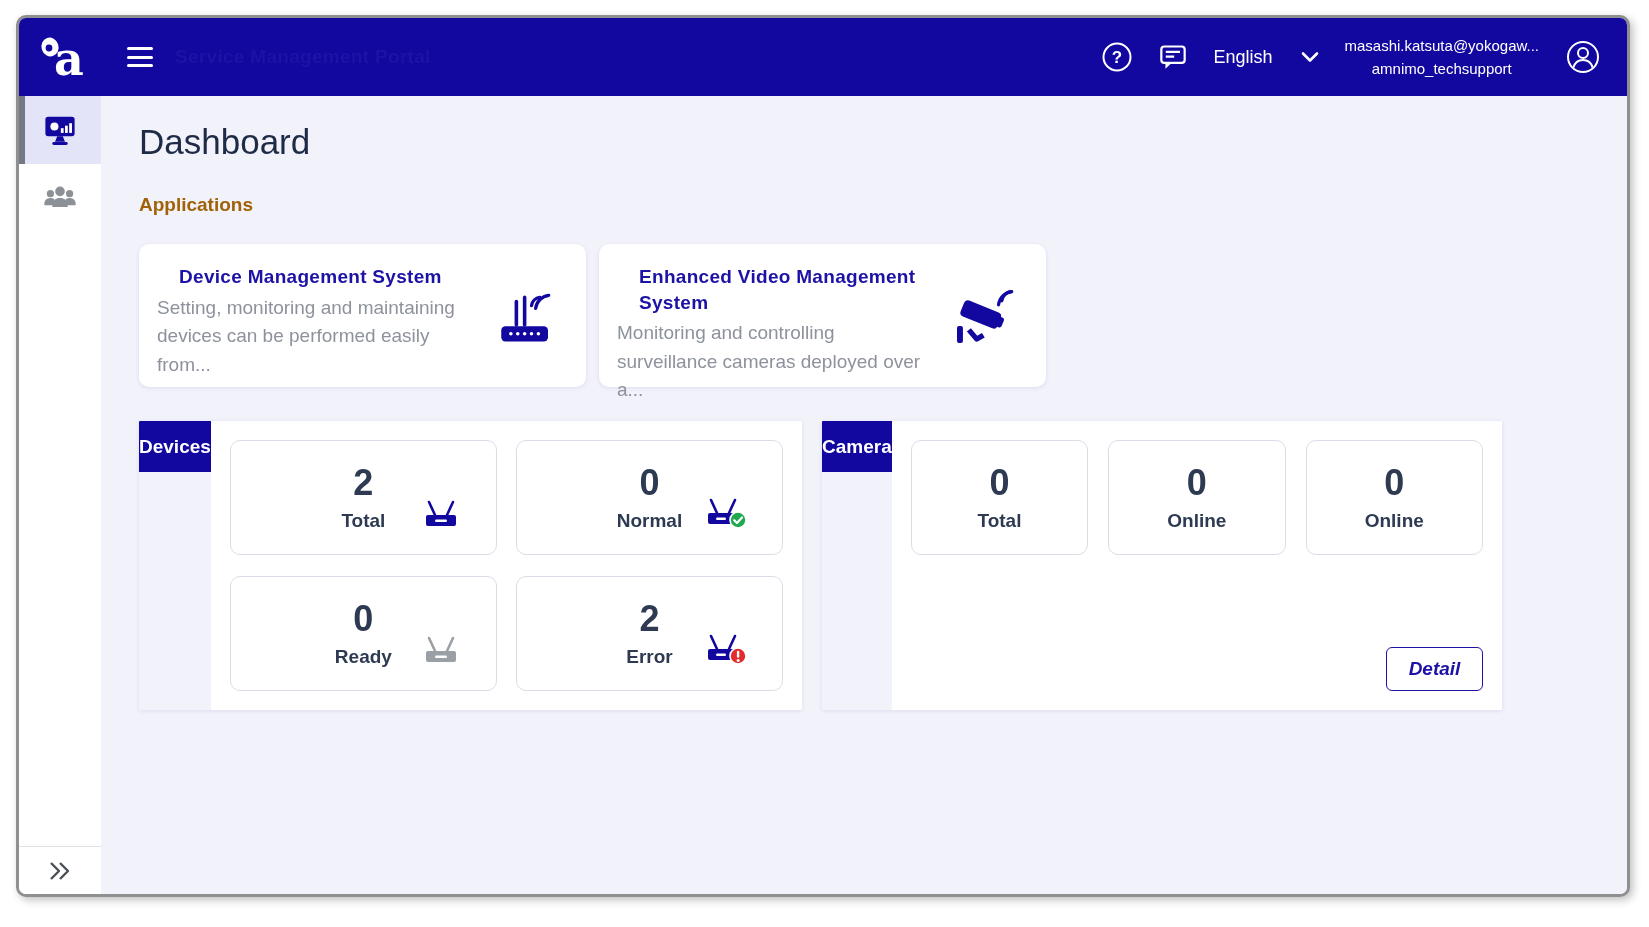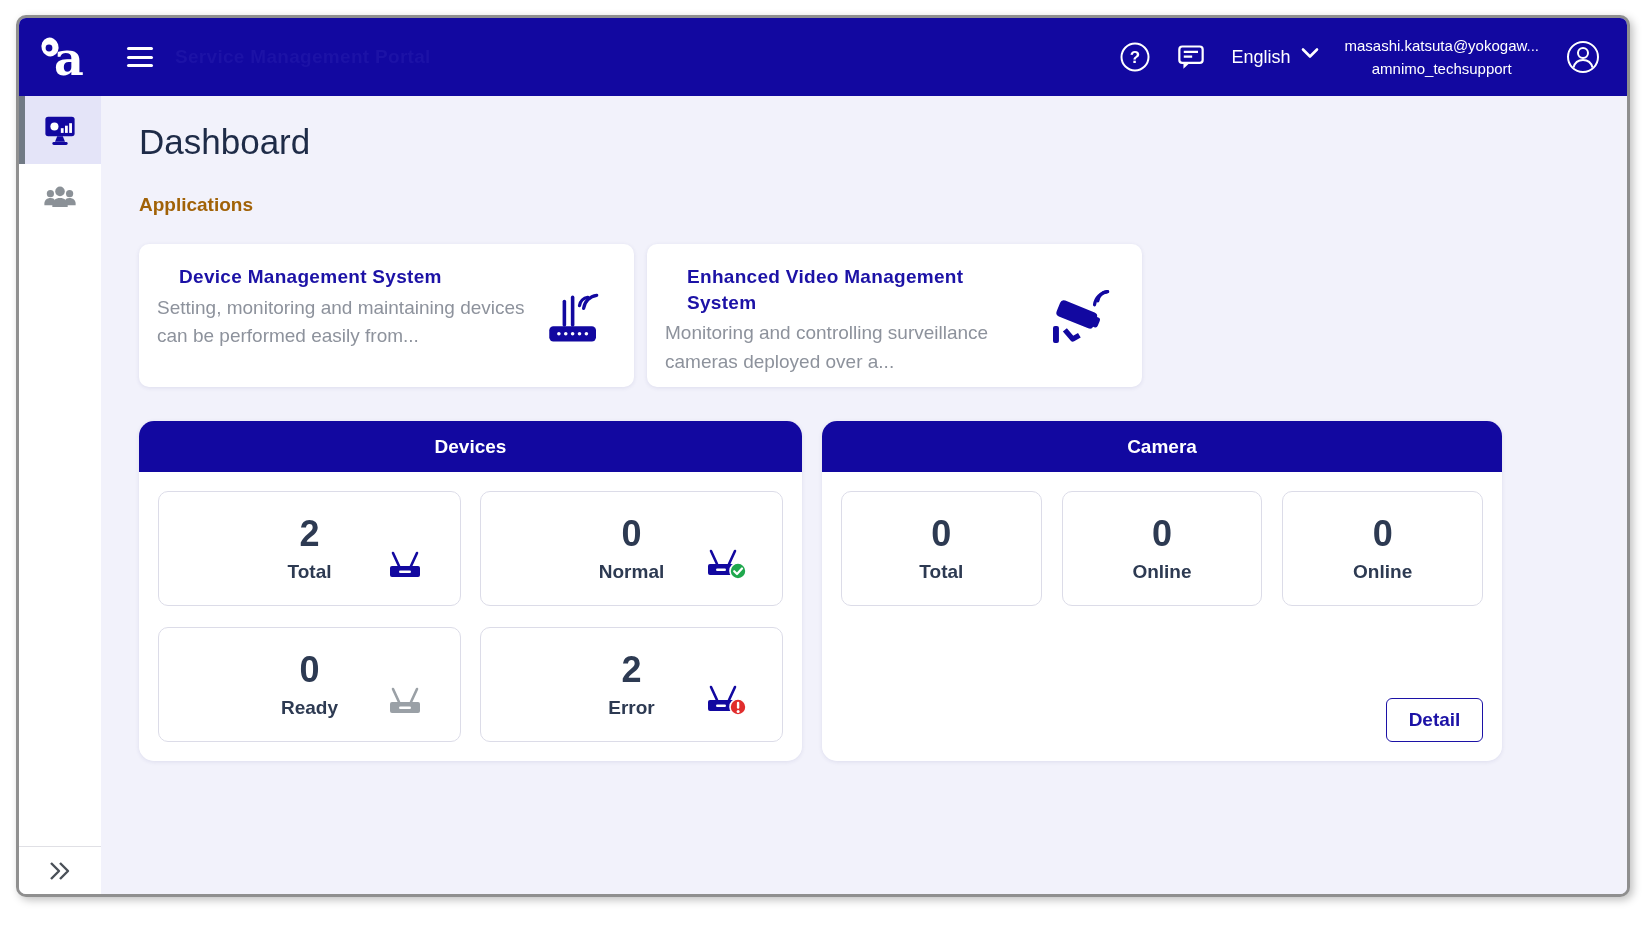--- a/index.html
+++ b/index.html
@@ -14,65 +14,65 @@
   .topbar {
     height:78px; flex:0 0 78px; background:#1208a0; color:#fff;
     display:flex; align-items:center; padding:0 26px 0 16px;
   }
   .logo { width:62px; height:58px; display:flex; align-items:center; justify-content:center; cursor:pointer; }
   .hamburger { margin-left:30px; width:26px; height:20px; display:flex; flex-direction:column; justify-content:space-between; cursor:pointer; }
   .hamburger span { display:block; height:3px; border-radius:2px; background:#fff; }
   .app-title { margin-left:22px; font-size:20px; font-weight:500; letter-spacing:0.3px; }
   .topbar-right { margin-left:auto; display:flex; align-items:center; gap:26px; }
   .icon-btn { display:flex; align-items:center; justify-content:center; cursor:pointer; }
-  .lang { display:flex; align-items:flex-start; gap:10px; cursor:pointer; }
+  .lang { display:flex; align-items:center; gap:28px; cursor:pointer; }
   .lang-label { font-size:18px; }
   .user-block { text-align:center; font-size:15px; line-height:1.55; max-width:235px; }
   
   .content-row { flex:1; display:flex; min-height:0; }
   .sidebar { width:82px; flex:0 0 82px; background:#ffffff; display:flex; flex-direction:column; }
   .side-item { height:68px; display:flex; align-items:center; justify-content:center; position:relative; cursor:pointer; }
   .side-item.active { background:#e4e4f8; }
   .side-item.active::before { content:""; position:absolute; left:0; top:0; bottom:0; width:6px; background:#717a85; }
   .side-spacer { flex:1; }
   .side-footer { height:48px; border-top:1px solid #e0e0e5; display:flex; align-items:center; justify-content:center; cursor:pointer; }
   .main { flex:1; background:#f2f2fb; padding:26px 0 0 38px; overflow:hidden; }
   .page-title { font-size:35px; font-weight:500; color:#1e2b47; }
   .section-title { margin-top:32px; font-size:19px; font-weight:700; color:#a16207; }
   
   .apps-row { margin-top:28px; display:flex; gap:13px; }
   .app-card {
-    width:495px; height:143px; background:#fff; border-radius:10px;
+    width:447px; height:143px; background:#fff; border-radius:10px;
     box-shadow:0 1px 4px rgba(40,40,120,0.10); padding:20px 22px 16px 18px;
     display:flex; align-items:flex-start; gap:10px; cursor:pointer;
   }
   .app-text { flex:1; }
   .app-title { color:#1c12a6; font-size:19px; font-weight:700; line-height:1.35; }
   .app-desc { margin-top:4px; color:#8d929c; font-size:19px; line-height:1.5; }
   .app-icon { flex:0 0 76px; align-self:center; display:flex; justify-content:center; }
   
   .panels-row { margin-top:34px; display:flex; gap:20px; }
-  .panel { border-radius:15px; overflow:hidden; box-shadow:0 1px 4px rgba(40,40,120,0.10); display:flex; flex-direction:column;justify-content:flex-end; }
+  .panel { border-radius:1px; overflow:hidden; box-shadow:0 1px 4px rgba(40,40,120,0.10); display:flex; flex-direction:row;justify-content:flex-end; }
   .panel.devices { width:663px; }
   .panel.camera { width:680px; }
   .panel-header { height:51px; background:#1208a0; color:#fff; display:flex; align-items:center; justify-content:center; font-size:19px; font-weight:700; }
   .panel-body { background:#fff; padding:19px; flex:1; display:flex; flex-direction:column; }
   .stat-grid-2 { display:grid; grid-template-columns:1fr 1fr; gap:21px 19px; }
   .stat-grid-3 { display:grid; grid-template-columns:1fr 1fr 1fr; gap:20px; }
   .stat-card {
     height:115px; background:#fff; border:1px solid #dcdce8; border-radius:10px;
     display:flex; flex-direction:column; align-items:center; justify-content:center; position:relative;
   }
   .stat-value { font-size:36px; font-weight:700; color:#2d3a52; line-height:1.1; }
   .stat-label { margin-top:8px; font-size:19px; font-weight:700; color:#2d3a52; }
   .stat-icon { position:absolute; right:34px; bottom:20px; }
   .camera-footer { margin-top:auto; display:flex; justify-content:flex-end; }
   .detail-btn {
     width:97px; height:44px; background:#fff; border:1.5px solid #1c12a6; border-radius:6px;
-    color:#1c12a6; font-size:19px; font-weight:700; font-family:"Liberation Sans", sans-serif; cursor:pointer;
+    color:#1c12a6; font-size:19px; font-weight:700; font-family:"Liberation Sans", sans-serif; cursor:pointer;font-style:italic;
   }
 </style>
 </head>
 <body>
 
 <div class="frame">
 
   <div class="topbar">
     <div class="logo">
       <svg width="56" height="52" viewBox="0 0 56 52">

